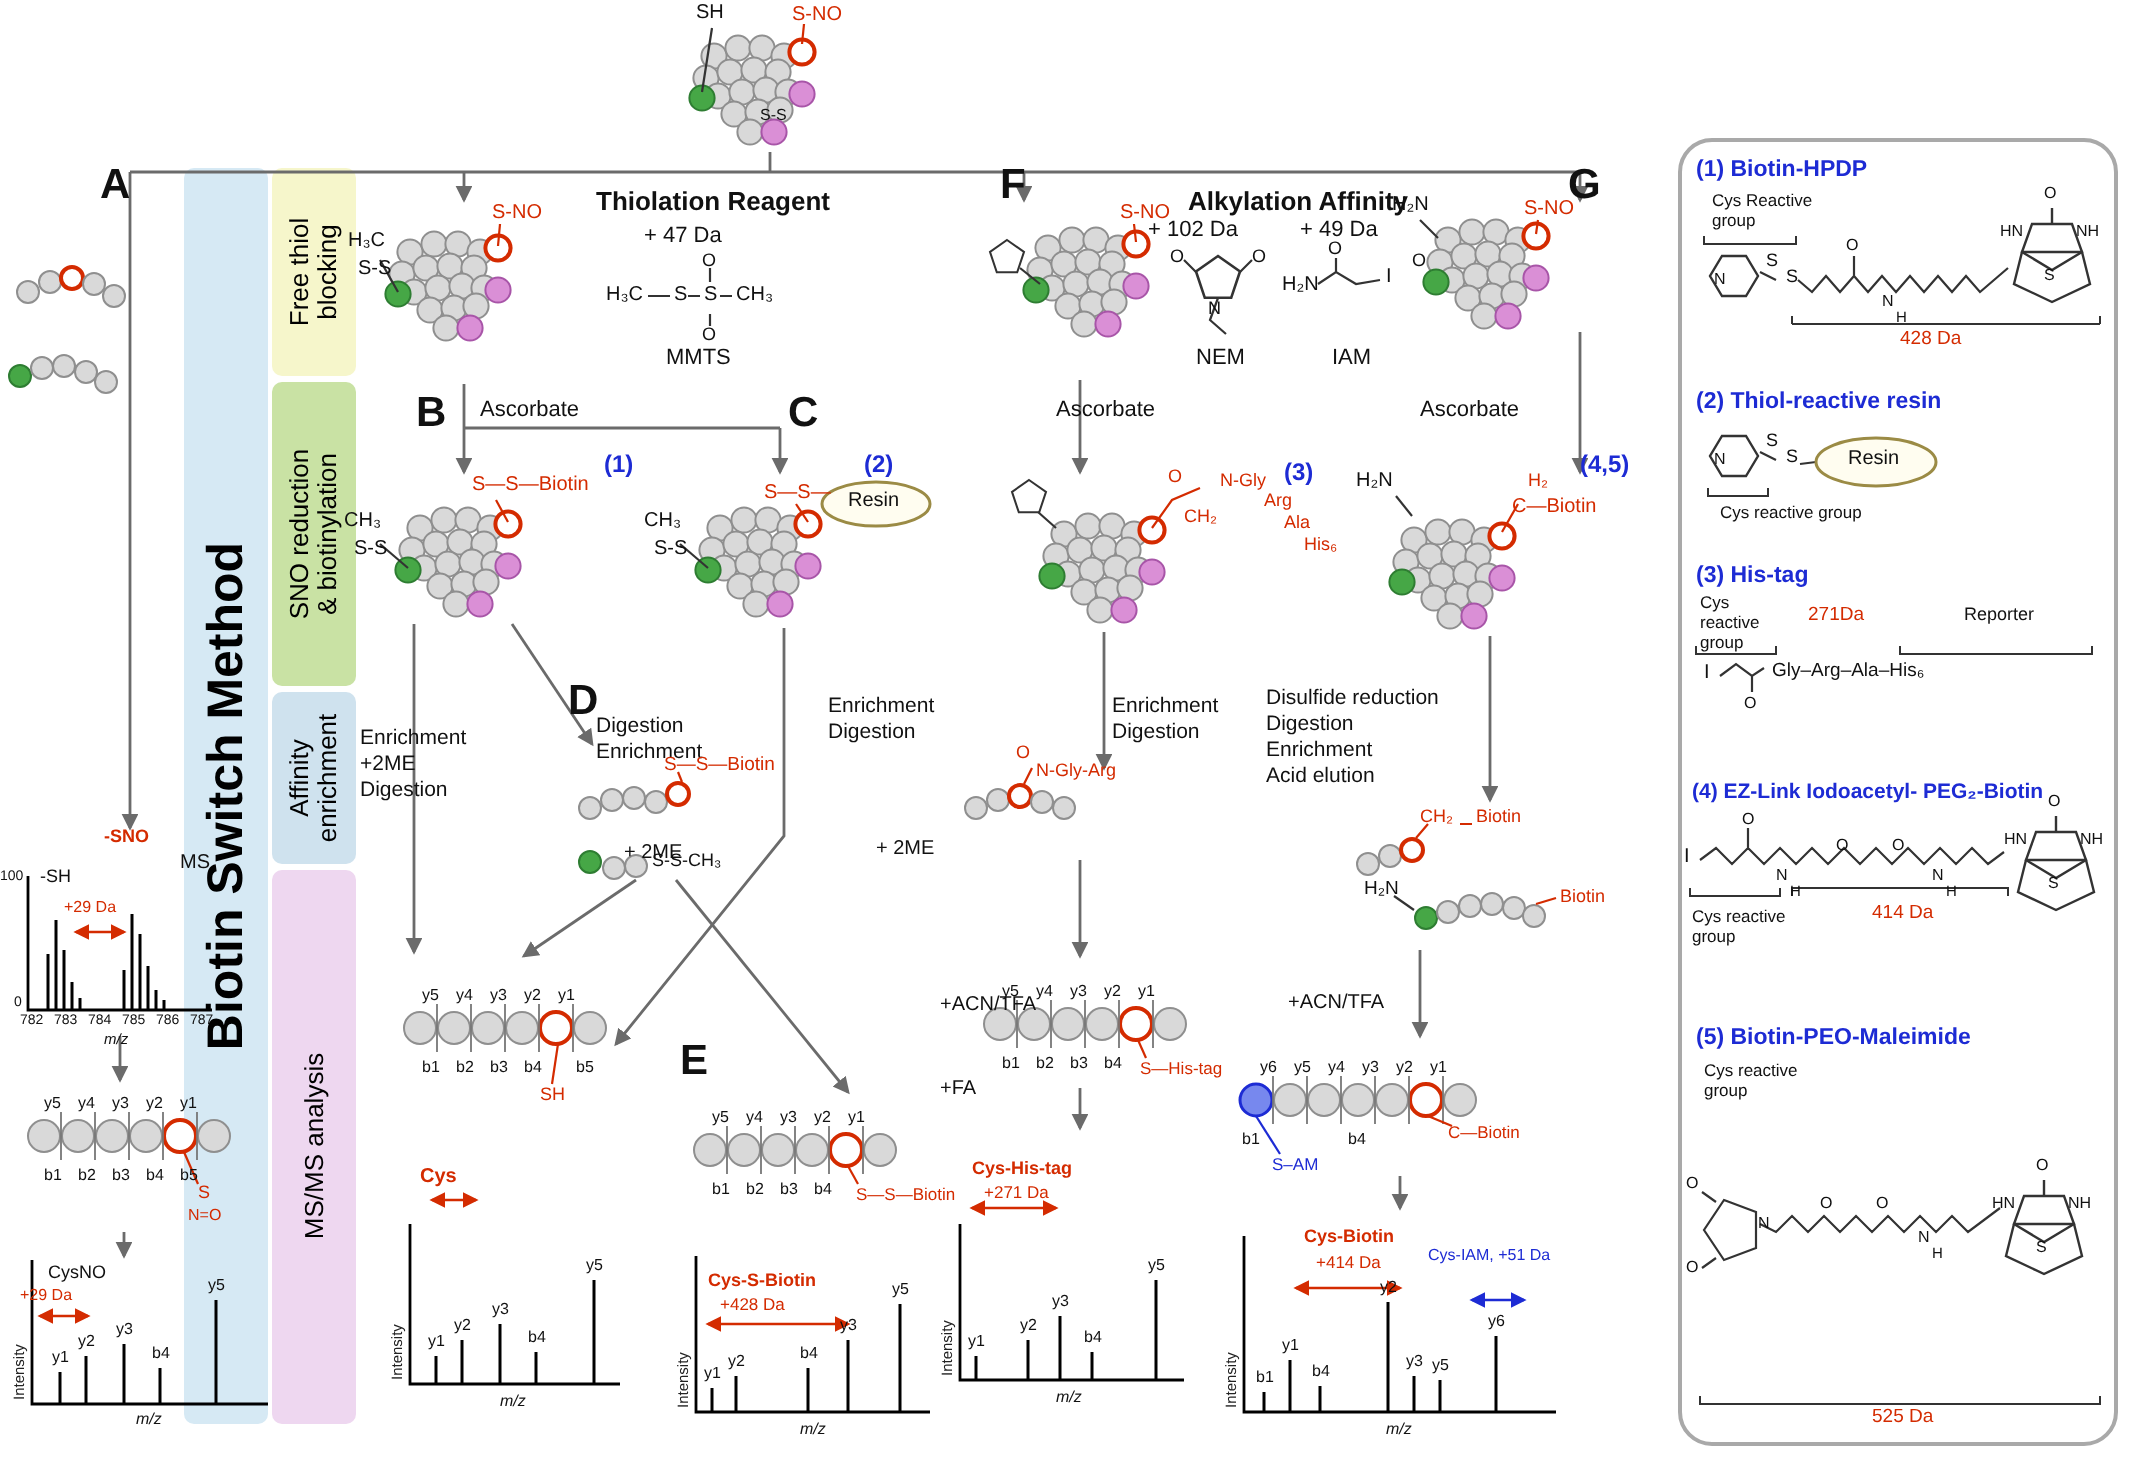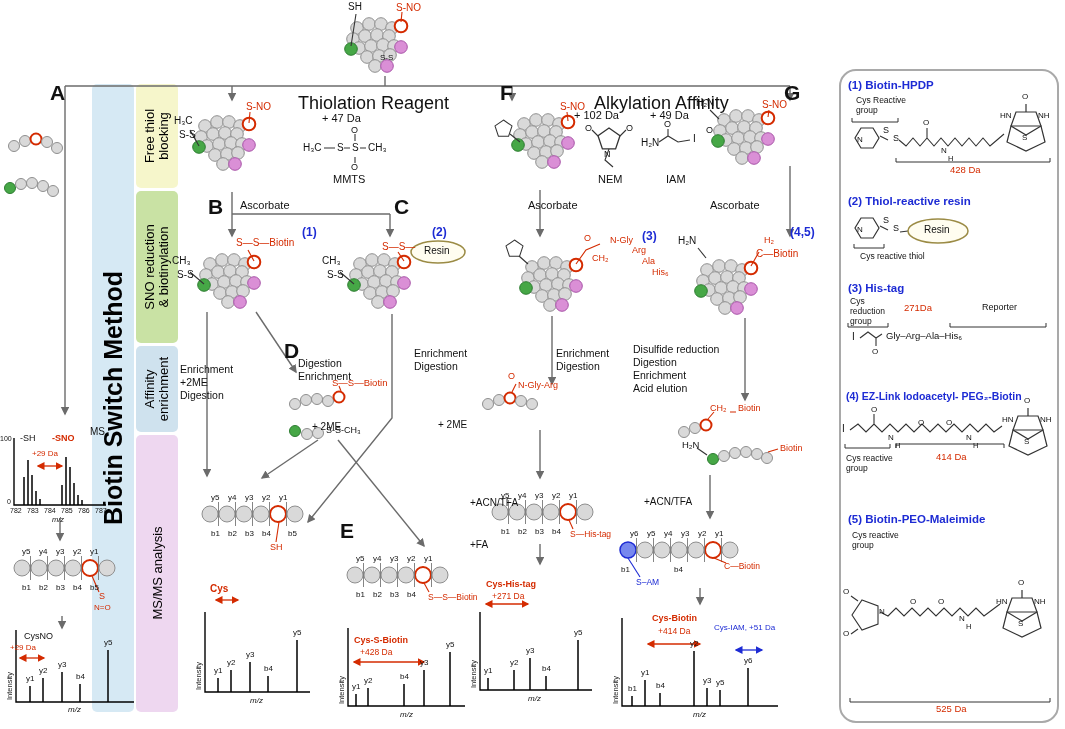--- a/index.html
+++ b/index.html
@@ -6,21 +6,21 @@
   #stage{position:relative;width:1065px;height:729px;background:#fff;overflow:hidden;
          font-family:"Liberation Sans",sans-serif;color:#111}
   .lbl{position:absolute;font-size:11px;line-height:1.05;white-space:nowrap;color:#111}
   .s7{font-size:7px}.s75{font-size:7.5px}.s8{font-size:8px}.s85{font-size:8.5px}
   .s9{font-size:9px}.s95{font-size:9.5px}.s10{font-size:10px}.s105{font-size:10.5px}
   .s12{font-size:12px}.s115{font-size:11.5px}
   .b{font-weight:700}
   .red{color:#d42b00}
   .blue{color:#1d2bd4}
   .letter{font-size:21px;font-weight:700}
-  .hdr{font-size:18px;font-weight:400}
+  .hdr{font-size:13px;font-weight:700}
   .bar{position:absolute;border-radius:5px}
   .vblock{position:absolute;transform:rotate(-90deg);text-align:center;color:#000}
   .vblock .l{font-size:13px;line-height:14px}
   #method-label{font-size:25px;font-weight:700;line-height:42px}
   .vlab{position:absolute;font-size:7.5px;color:#222;transform:rotate(-90deg);
         transform-origin:0 0;white-space:nowrap}
   svg#art{position:absolute;left:0;top:0}
   #art circle{fill:#d9d9d9;stroke:#8f8f8f;stroke-width:1}
   #art .cg{fill:#46a746;stroke:#2e7d32}
   #art .cr{fill:#fff;stroke:#d42b00;stroke-width:2}
@@ -437,21 +437,21 @@
   <div class="lbl s9 red" style="left:508px;top:372px">O</div>
   <div class="lbl s9 red" style="left:518px;top:381px">N-Gly-Arg</div>
   <div class="lbl s95" style="left:682px;top:440px">H₂N</div>
   <div class="lbl s9 red" style="left:710px;top:404px">CH₂</div>
   <div class="lbl s9 red" style="left:738px;top:404px">Biotin</div>
   <div class="lbl s9 red" style="left:780px;top:444px">Biotin</div>
   <div class="lbl s10" style="left:644px;top:497px">+ACN/TFA</div>
 
   <div class="lbl s10" style="left:90px;top:427px">MS</div>
   <div class="lbl s9" style="left:20px;top:434px">-SH</div>
-  <div class="lbl s9 red b" style="left:52px;top:434px">-SNO</div>
+  <div class="lbl s9 red b" style="left:52px;top:414px">-SNO</div>
   <div class="lbl s8 red" style="left:32px;top:450px">+29 Da</div>
   <div class="lbl s7" style="left:0px;top:435px">100</div>
   <div class="lbl s7" style="left:7px;top:498px">0</div>
   <div class="lbl s7" style="left:10px;top:507px">782</div>
   <div class="lbl s7" style="left:27px;top:507px">783</div>
   <div class="lbl s7" style="left:44px;top:507px">784</div>
   <div class="lbl s7" style="left:61px;top:507px">785</div>
   <div class="lbl s7" style="left:78px;top:507px">786</div>
   <div class="lbl s7" style="left:95px;top:507px">787</div>
   <div class="lbl s75" style="left:52px;top:516px;font-style:italic">m/z</div>
@@ -579,25 +579,25 @@
   <div class="lbl s8" style="left:1000px;top:112px">HN</div>
   <div class="lbl s8" style="left:1038px;top:112px">NH</div>
   <div class="lbl s8" style="left:1022px;top:134px">S</div>
   <div class="lbl s95 red" style="left:950px;top:165px">428 Da</div>
 
   <div class="lbl s115 b blue" style="left:848px;top:195px">(2) Thiol-reactive resin</div>
   <div class="lbl s8" style="left:857px;top:226px">N</div>
   <div class="lbl s9" style="left:883px;top:216px">S</div>
   <div class="lbl s9" style="left:893px;top:224px">S</div>
   <div class="lbl s10" style="left:924px;top:225px">Resin</div>
-  <div class="lbl s85" style="left:860px;top:252px">Cys reactive thiol</div>
+  <div class="lbl s85" style="left:860px;top:252px">Cys reactive group</div>
 
   <div class="lbl s115 b blue" style="left:848px;top:282px">(3) His-tag</div>
   <div class="lbl s85" style="left:850px;top:297px">Cys</div>
-  <div class="lbl s85" style="left:850px;top:307px">reduction</div>
+  <div class="lbl s85" style="left:850px;top:307px">reactive</div>
   <div class="lbl s85" style="left:850px;top:317px">group</div>
   <div class="lbl s95 red" style="left:904px;top:303px">271Da</div>
   <div class="lbl s9" style="left:982px;top:303px">Reporter</div>
   <div class="lbl s10" style="left:852px;top:332px">I</div>
   <div class="lbl s8" style="left:872px;top:348px">O</div>
   <div class="lbl s95" style="left:886px;top:331px">Gly–Arg–Ala–His₆</div>
 
   <div class="lbl s105 b blue" style="left:846px;top:391px">(4) EZ-Link Iodoacetyl- PEG₂-Biotin</div>
   <div class="lbl s10" style="left:842px;top:424px">I</div>
   <div class="lbl s8" style="left:871px;top:406px">O</div>

